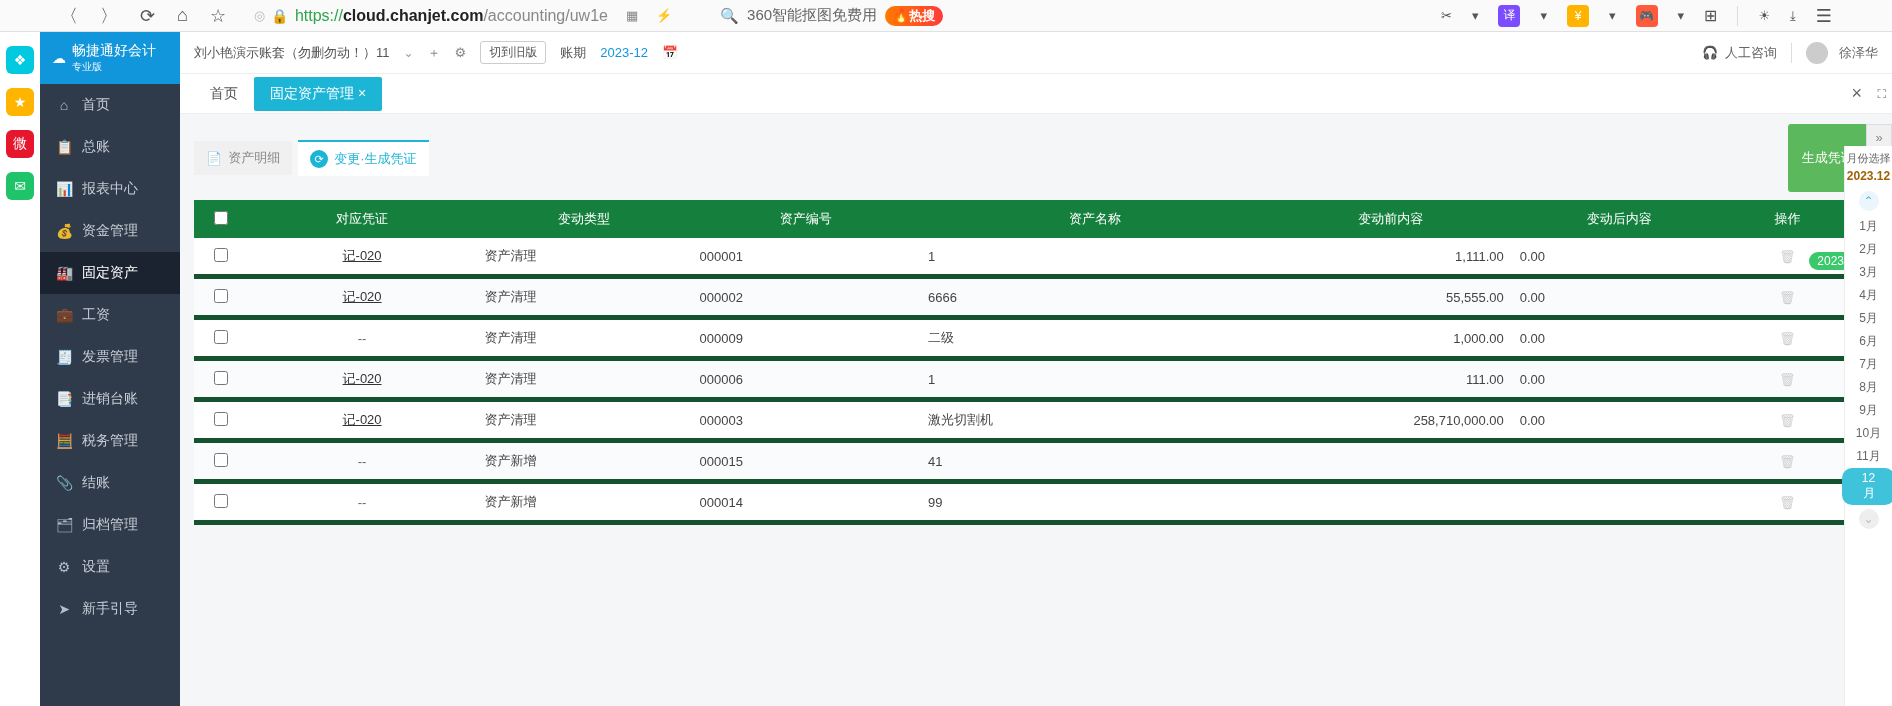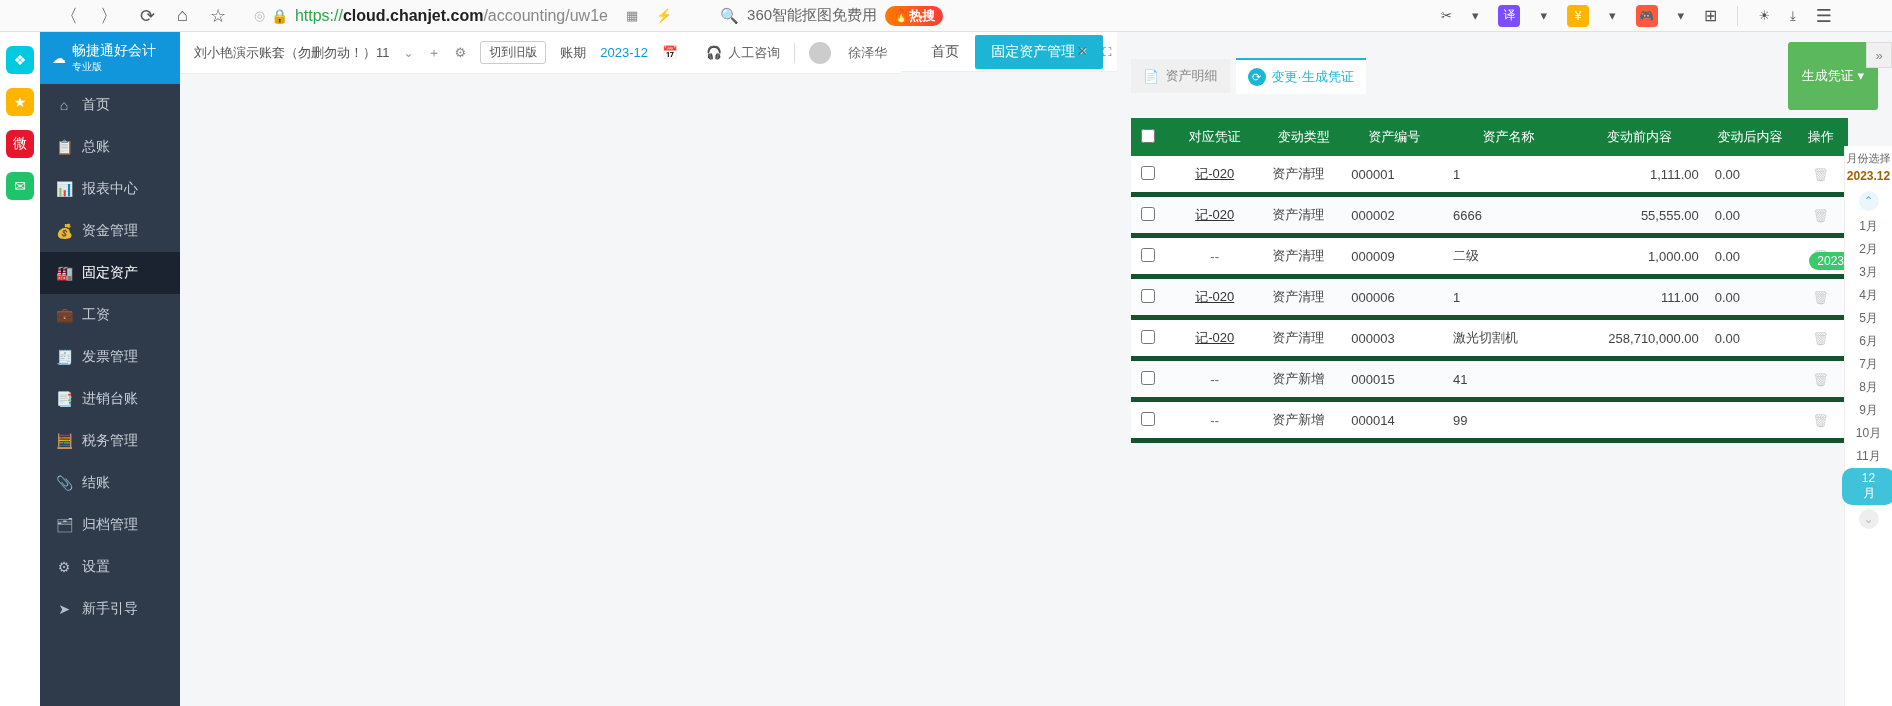--- a/index.html
+++ b/index.html
@@ -30,29 +30,29 @@
 
 
 .sidebar { width: 140px; background: #2f3a4a; color: #c7cdd6; display: flex; flex-direction: column; }
 .brand { background: #1296db; color: #fff; padding: 10px 12px; font-size: 14px; display:flex;align-items:center;gap:6px;}
 .brand small{display:block;font-size:10px;opacity:.9;}
 .nav-item { display: flex; align-items: center; gap: 10px; padding: 12px 16px; font-size: 14px; cursor: pointer; }
 .nav-item.active { background: #1b2330; color: #fff; }
 .nav-item .nav-icon { width: 16px; text-align: center; opacity:.9; }
 
 
-.main { flex: 1; background: #f5f6f8; display: flex; flex-direction: row; position:relative;}
+.main { flex: 1; background: #f5f6f8; display: flex; flex-direction: column; position:relative;}
 
 
 .acct-bar { height: 42px; background: #fff; display: flex; align-items: center; padding: 0 14px; gap: 14px; font-size: 13px; color: #555; border-bottom:1px solid #eee;}
 .acct-bar .dd { color:#999; font-size:12px;}
 .acct-bar .oldver { border:1px solid #ccc; border-radius:3px; padding:2px 8px; font-size:12px;}
 .acct-bar .spacer{flex:1;}
 .acct-bar .consult{display:flex;align-items:center;gap:6px;color:#666;}
-.acct-bar .user{display:flex;align-items:center;gap:17px;color:#666;}
+.acct-bar .user{display:flex;align-items:center;gap:11px;color:#666;}
 .avatar{width:22px;height:22px;border-radius:50%;background:#ccc;display:inline-block;}
 
 
 .page-tabs { height: 40px; background: #fff; display: flex; align-items: center; padding: 0 14px; gap: 4px; border-bottom:1px solid #eee; position:relative;}
 .page-tab { padding: 8px 16px; font-size: 14px; color: #555; cursor:pointer;}
 .page-tab.active { background: #1cb5d6; color: #fff; border-radius: 2px; }
 .page-tabs .close-x{position:absolute;right:30px;font-size:18px;color:#666;cursor:pointer;}
 .page-tabs .expand{position:absolute;right:6px;font-size:12px;color:#666;cursor:pointer;}
 
 

